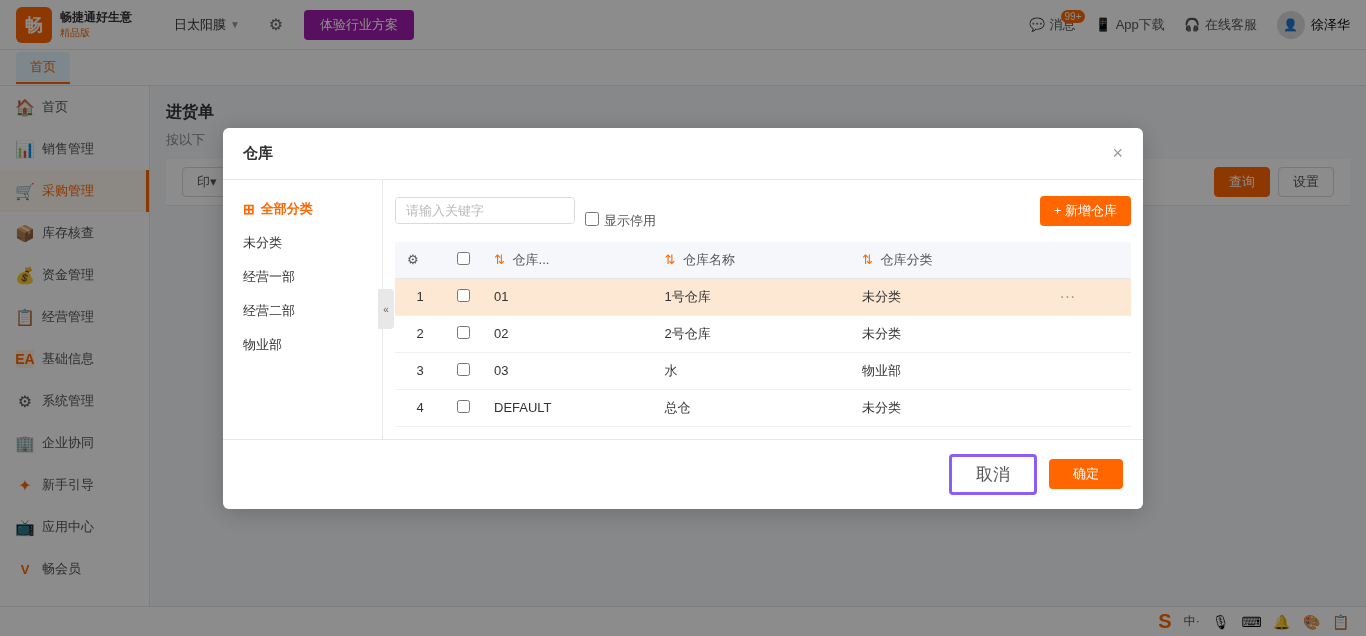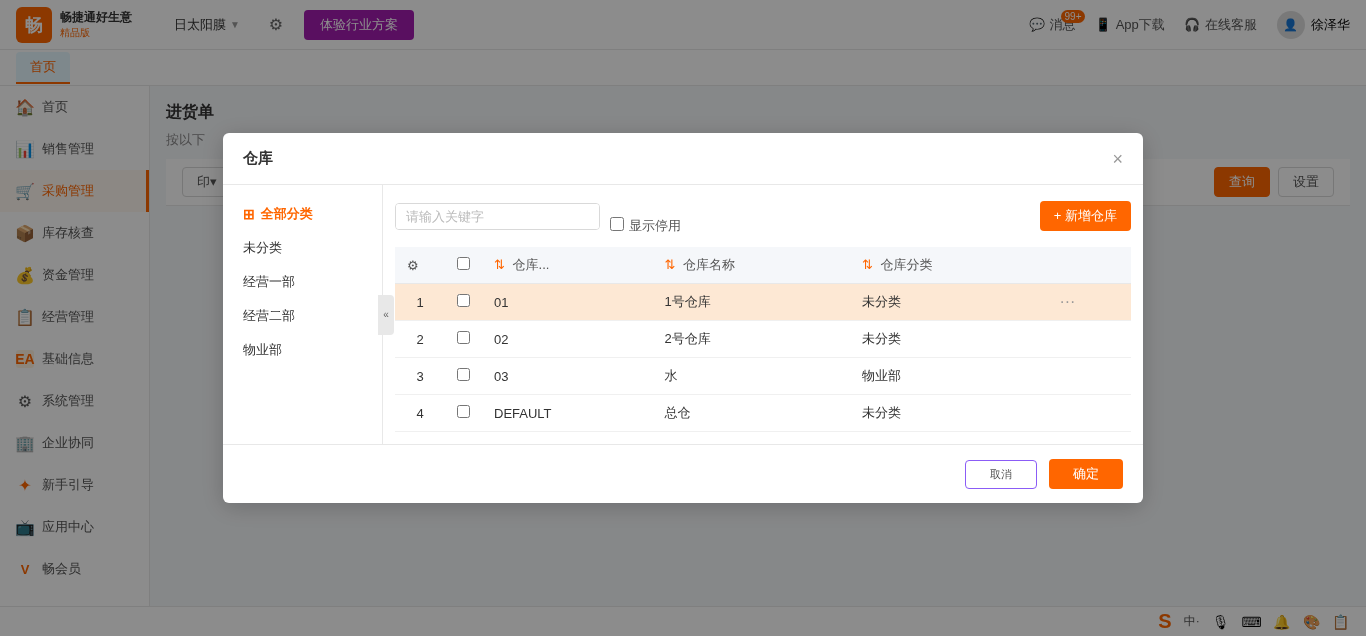--- a/index.html
+++ b/index.html
@@ -246,21 +246,21 @@
       align-items: center;
       gap: 10px;
       margin-bottom: 12px;
     }
     .search-box {
       display: flex;
       align-items: flex-start;
       border: 1px solid #d9d9d9;
       border-radius: 4px;
       overflow: hidden;
-      width: 205px;
+      width: 180px;
     }
     .search-input {
       border: none;
       outline: none;
       padding: 5px 10px;
       font-size: 13px;
       flex: 1;
       color: #333;
     }
     .search-input::placeholder { color: #bbb; }
@@ -363,26 +363,26 @@
     .modal-footer {
       display: flex;
       align-items: center;
       justify-content: flex-end;
       gap: 12px;
       padding: 14px 20px;
       border-top: 1px solid #e8e8e8;
     }
     .cancel-btn {
       background: #fff;
-      border: 1px solid #8b5cf6;
+      border: 3px solid #8b5cf6;
       color: #555;
       padding: 6px 24px;
       border-radius: 4px;
       cursor: pointer;
-      font-size: 11px;
+      font-size: 17px;
     }
     .confirm-btn {
       background: #f60;
       border: none;
       color: #fff;
       padding: 6px 24px;
       border-radius: 4px;
       cursor: pointer;
       font-size: 13px;
     }

